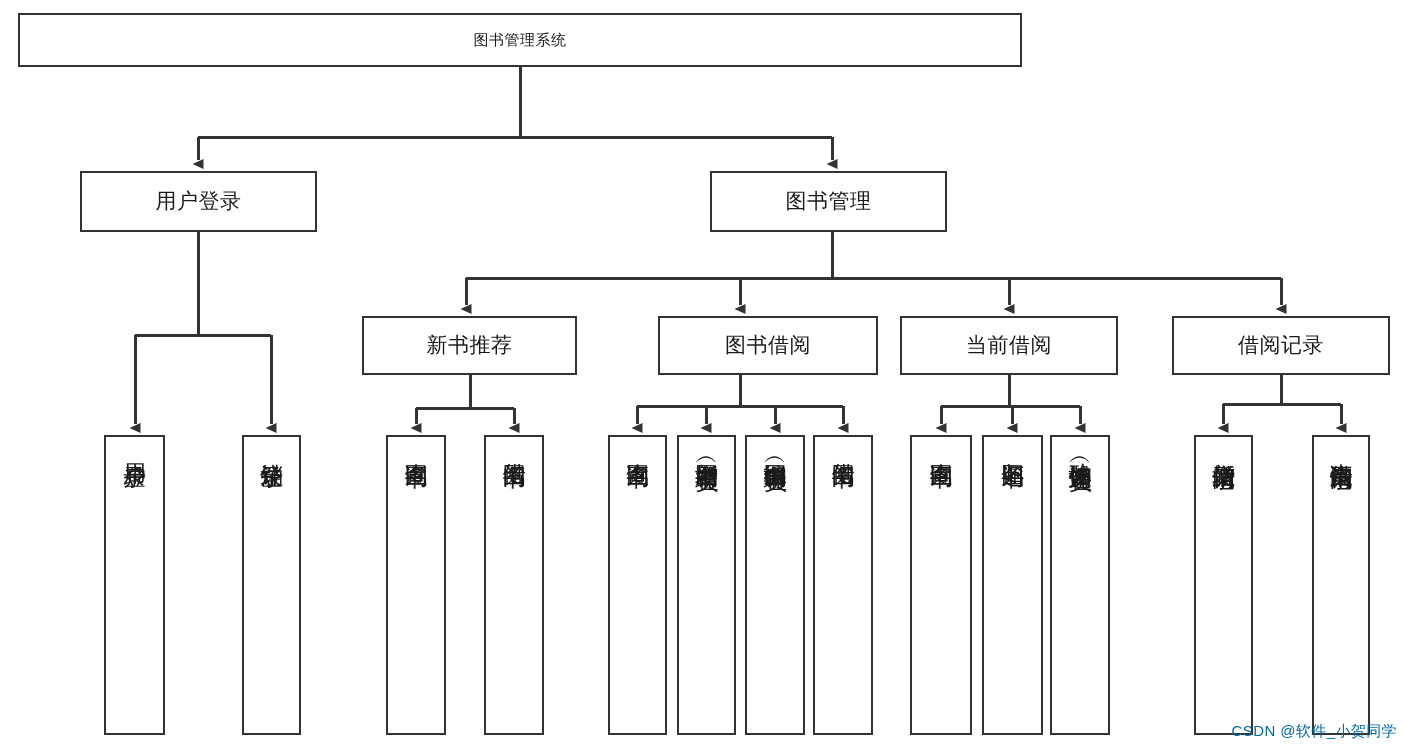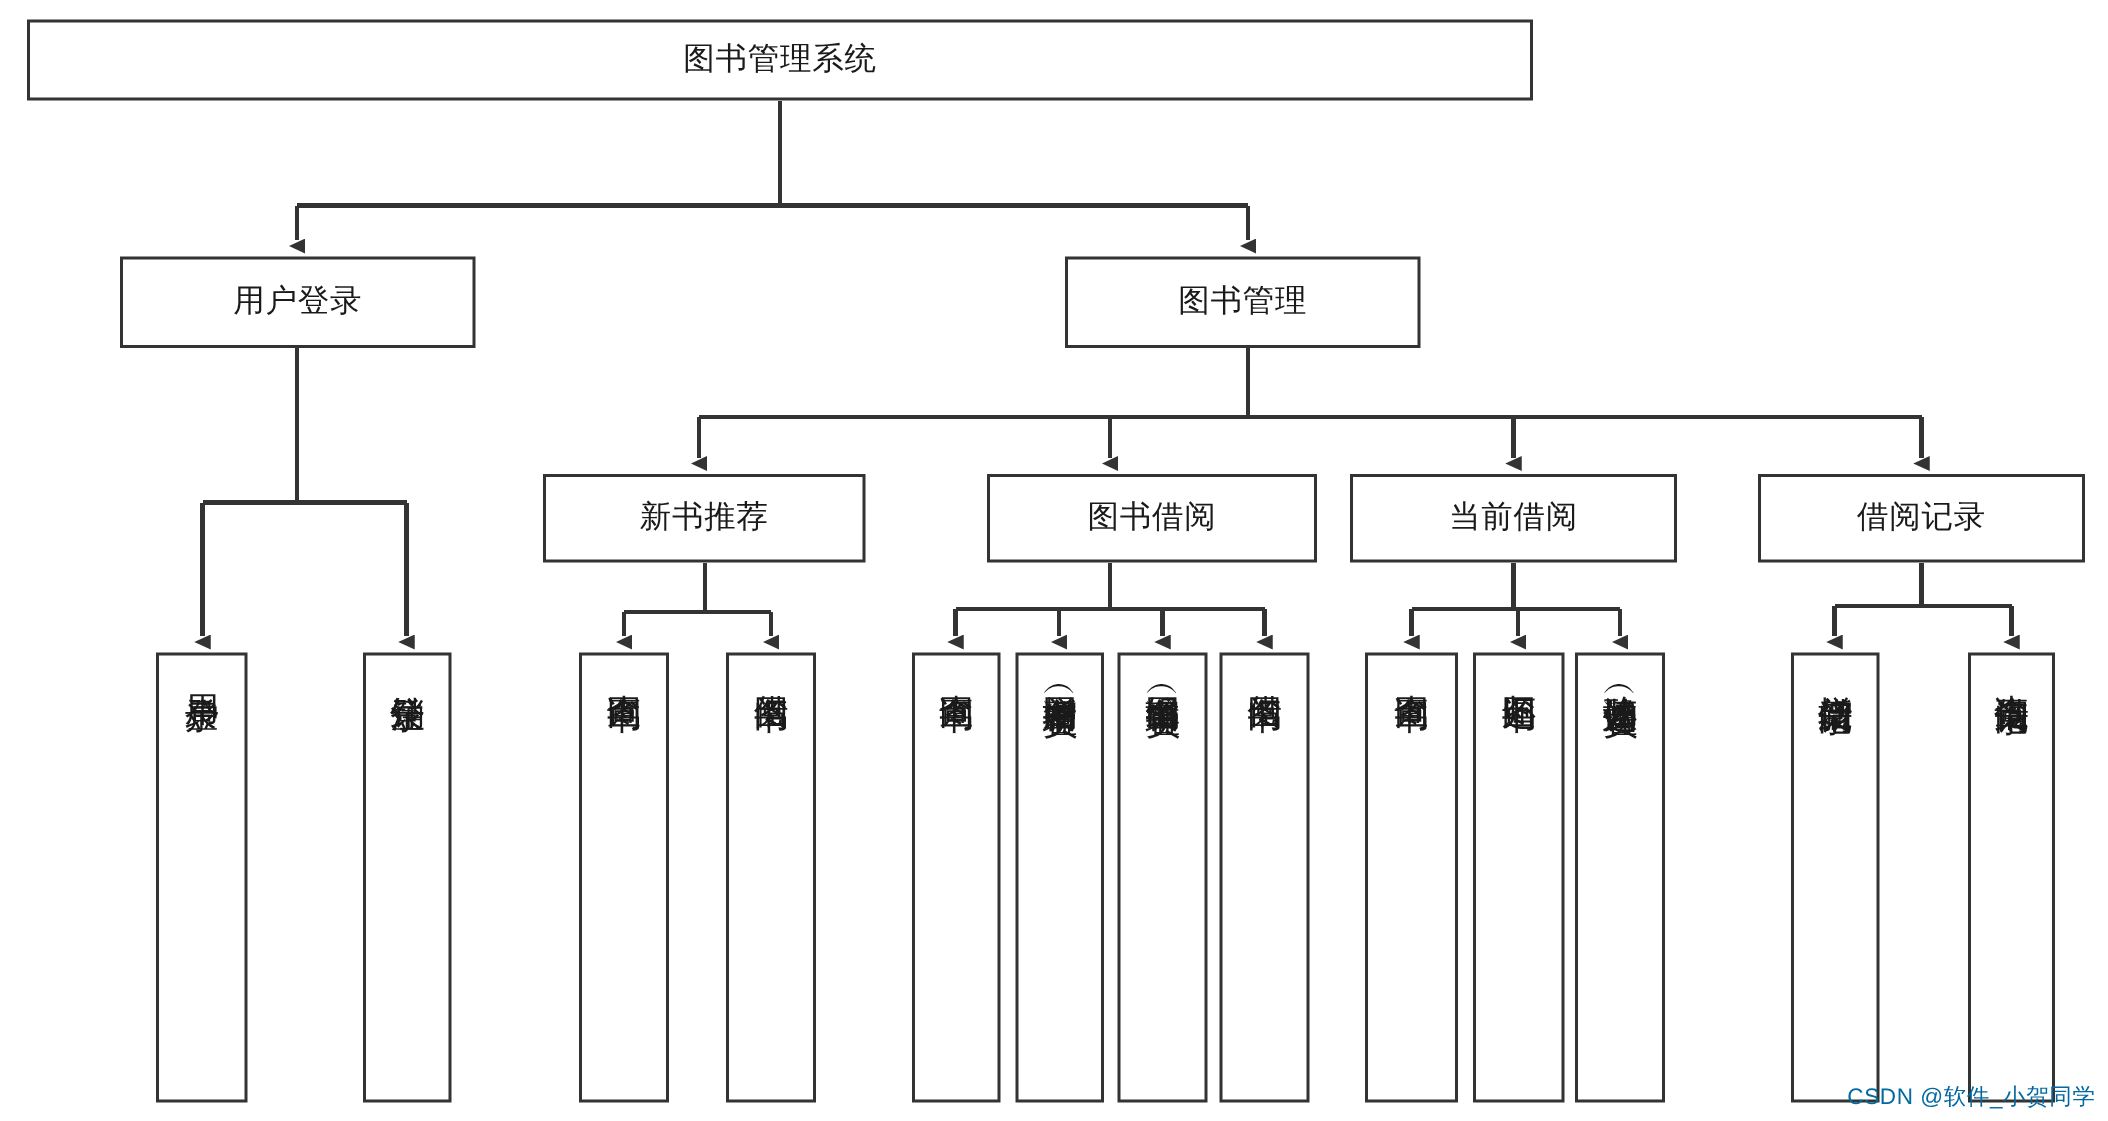--- a/index.html
+++ b/index.html
@@ -39,21 +39,21 @@
     display: block;
     text-align: center;
     line-height: 1.06;
     letter-spacing: 0.5px;
   }
   
   .node.h .lbl {
     font-size: 21px;
   }
   .node.root .lbl {
-    font-size: 21px;
+    font-size: 15px;
   }
   
   .node.v {
     padding: 6px 0;
     align-items: flex-start;
   }
   .node.v .lbl {
     writing-mode: vertical-rl;
     text-orientation: upright;
     font-size: 23px;

